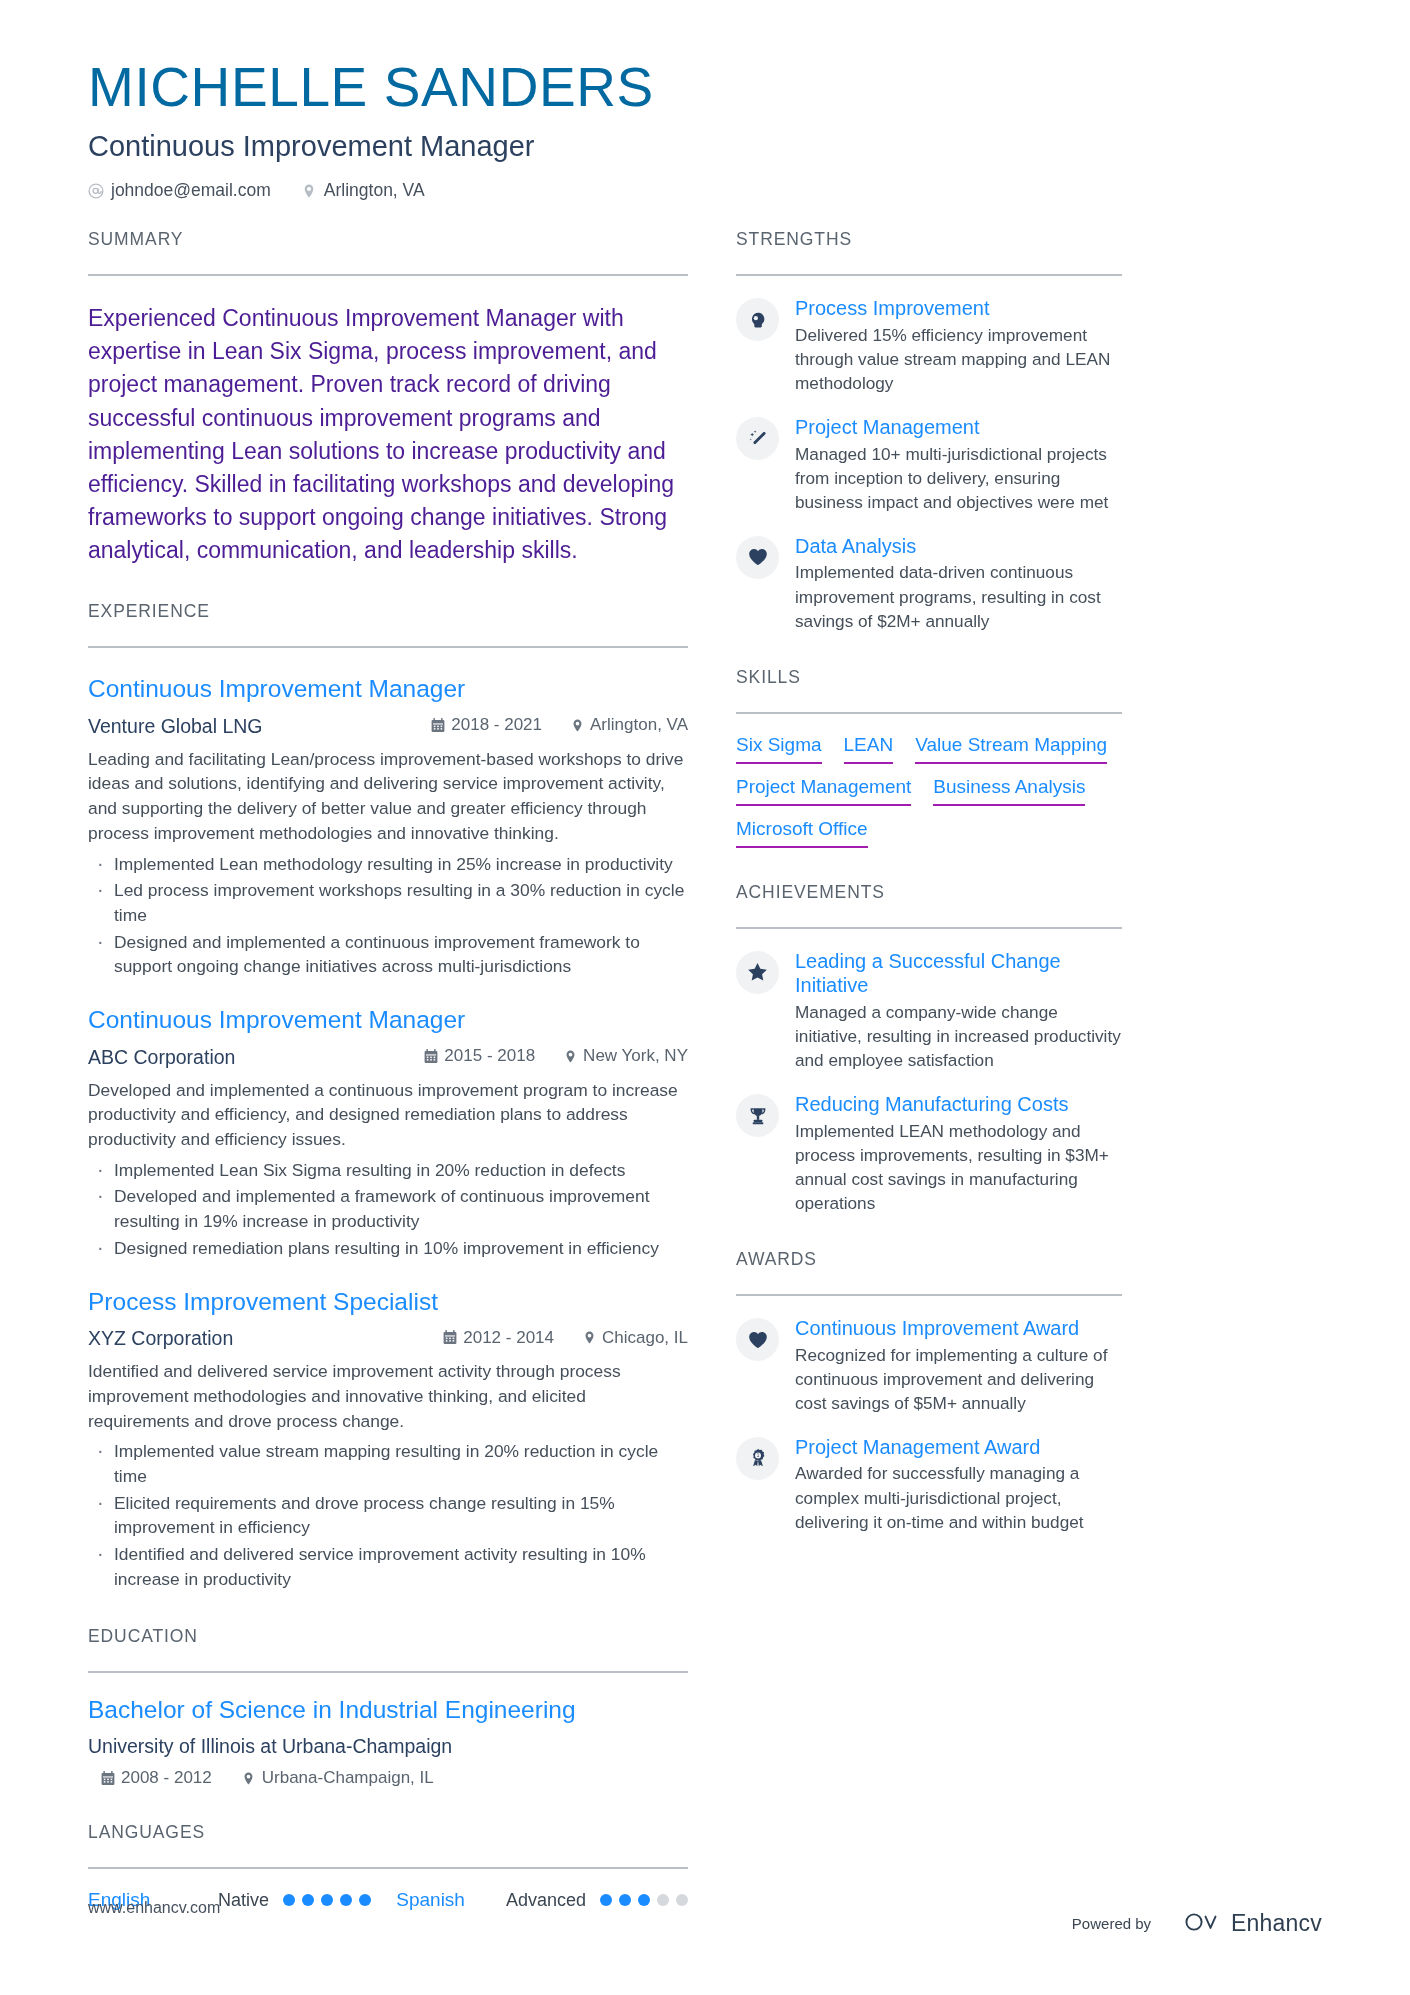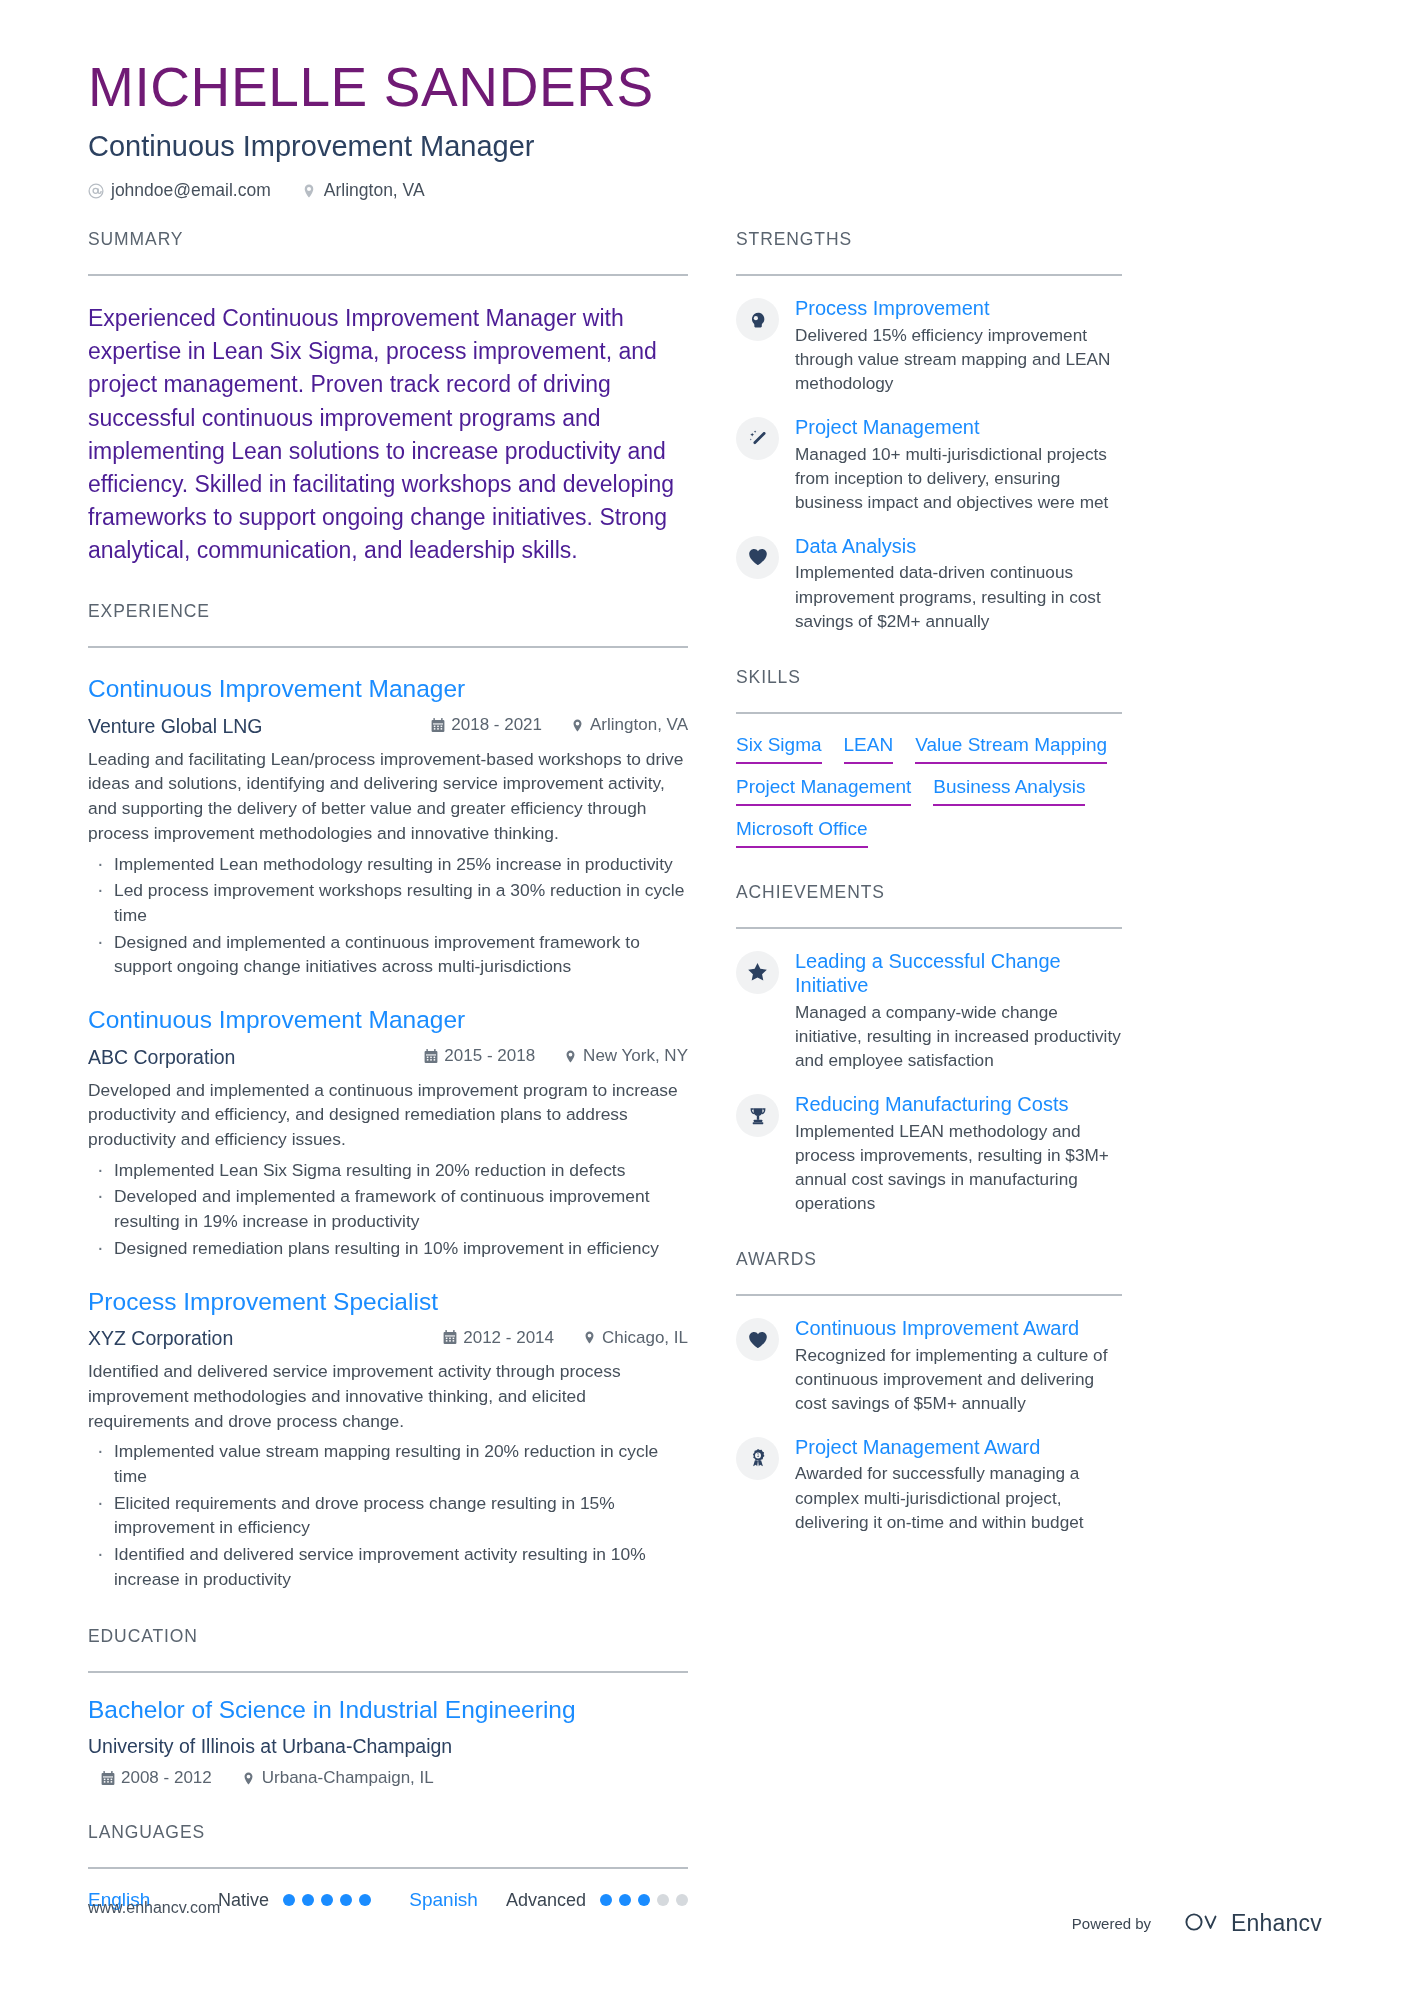--- a/index.html
+++ b/index.html
@@ -19,21 +19,21 @@
     height: 1995px;
     padding: 58px 88px 0 88px;
     position: relative;
   }
 
   
   .name {
     font-size: 55px;
     font-weight: 400;
     letter-spacing: 0.6px;
-    color: #701a75;
+    color: #0369a1;
     line-height: 1.08;
   }
   .job-title {
     font-size: 29px;
     font-weight: 400;
     color: #2c4160;
     margin-top: 12px;
     line-height: 1.2;
   }
   .contact-row {
@@ -475,21 +475,21 @@
             <span class="dots">
               <span class="dot on"></span>
               <span class="dot on"></span>
               <span class="dot on"></span>
               <span class="dot on"></span>
               <span class="dot on"></span>
             </span>
           </div>
           <span class="lang-sep"></span>
           <div class="lang-block">
-            <span class="lang-name" style="width:auto;margin-right:28px">Spanish</span>
+            <span class="lang-name" style="width:auto;margin-right:41px">Spanish</span>
             <span class="lang-level">Advanced</span>
             <span class="dots">
               <span class="dot on"></span>
               <span class="dot on"></span>
               <span class="dot on"></span>
               <span class="dot"></span>
               <span class="dot"></span>
             </span>
           </div>
         </div>

